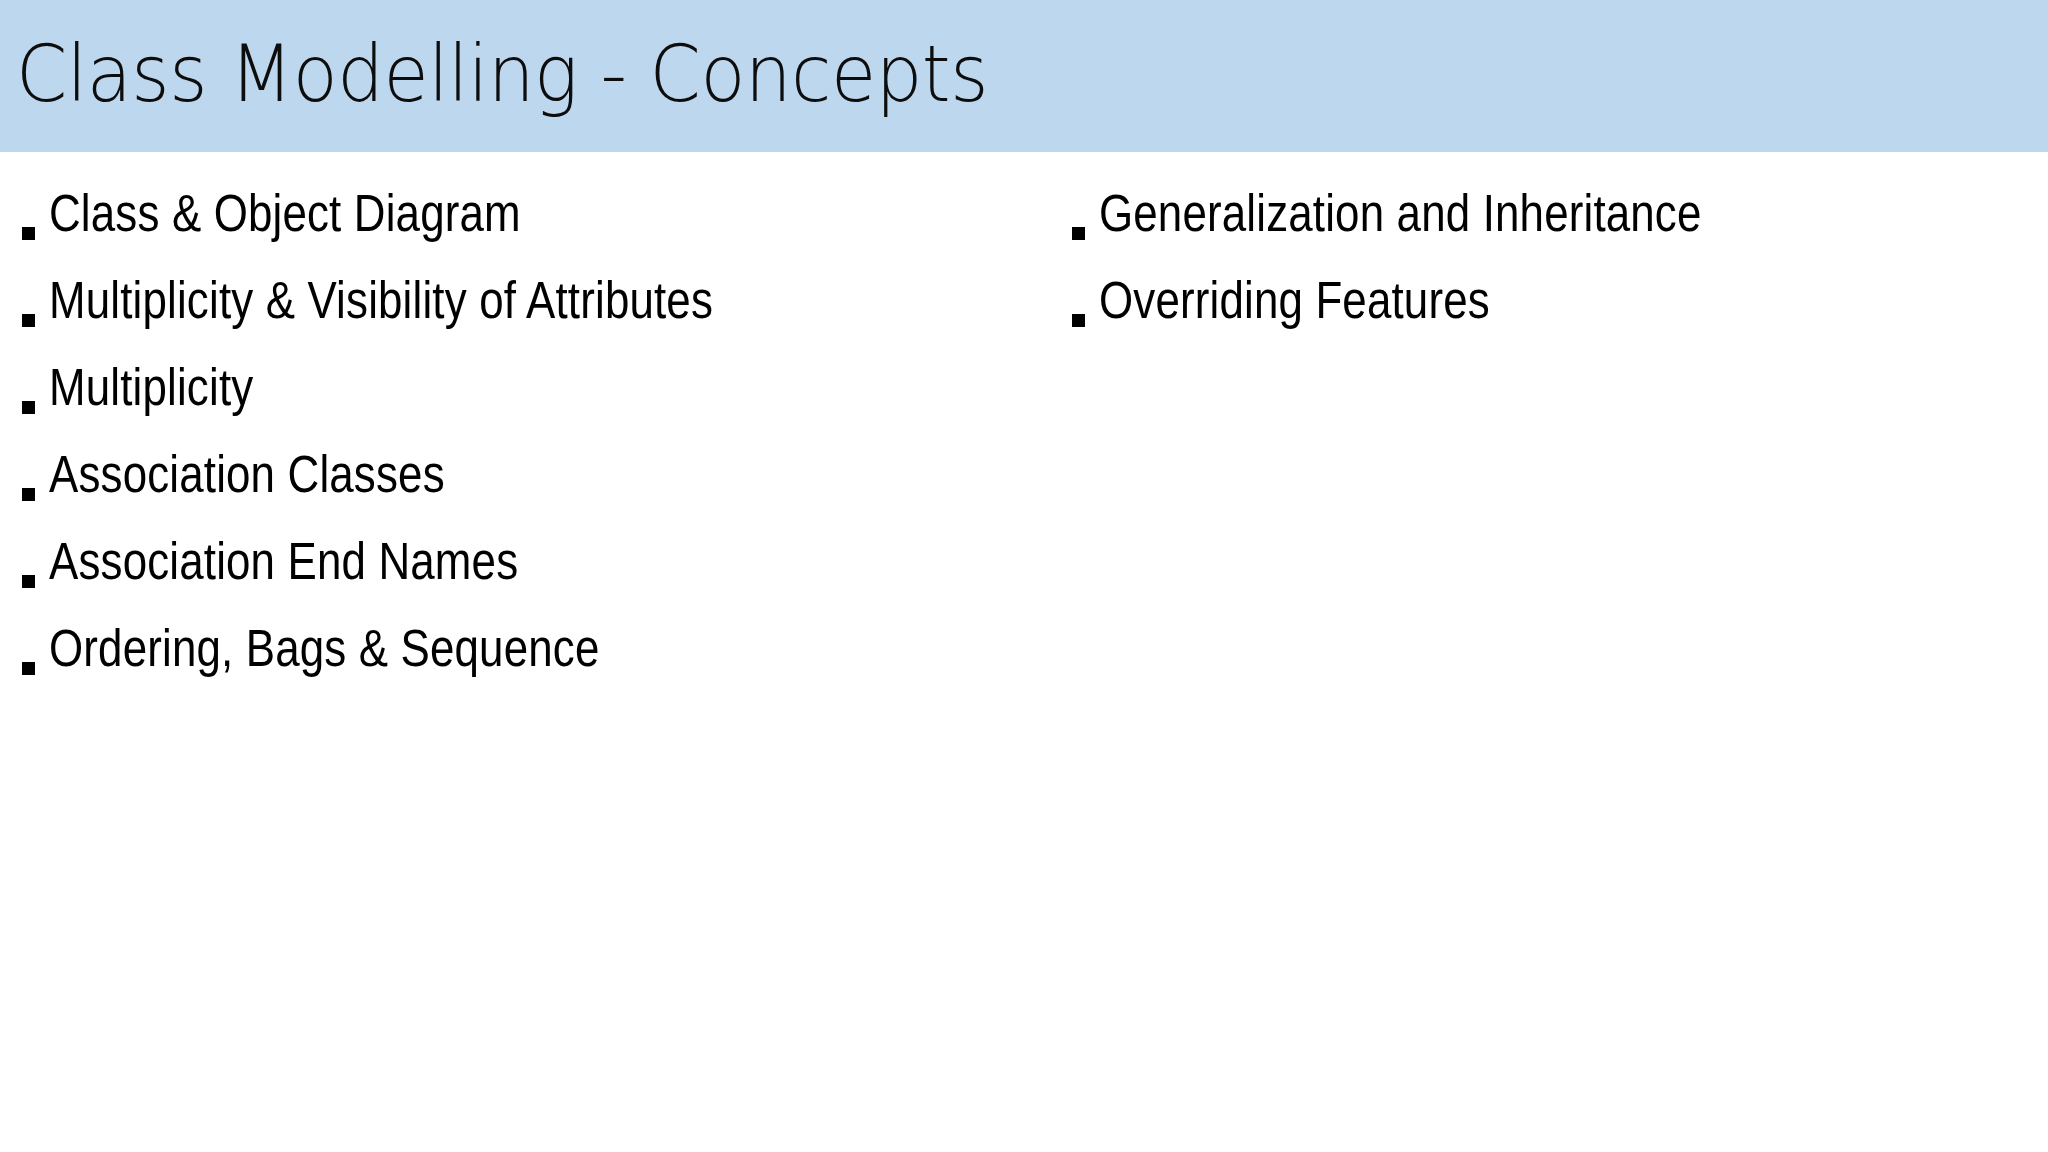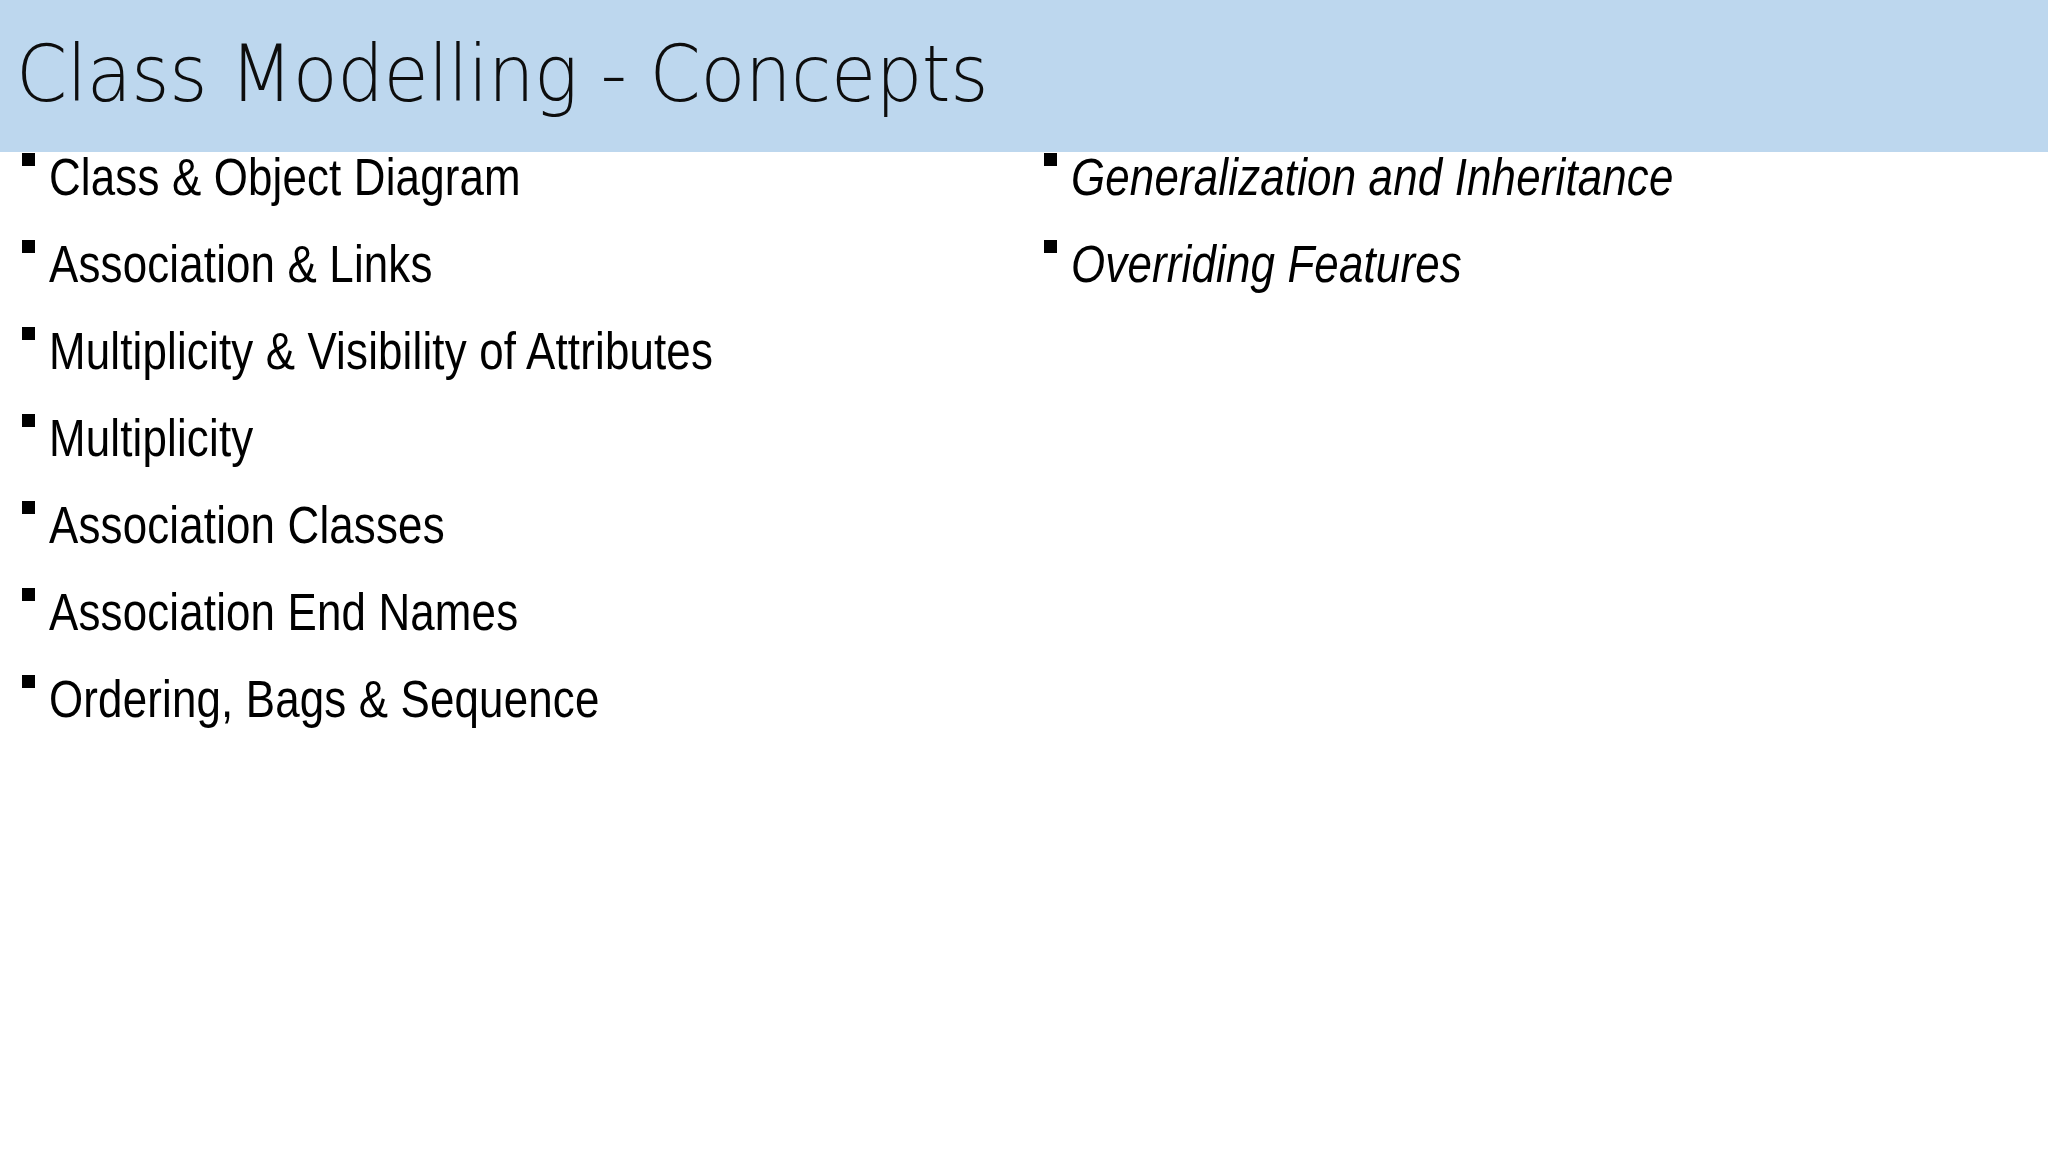--- a/index.html
+++ b/index.html
@@ -56,27 +56,27 @@
     top: 152px;
     width: 2048px;
     height: 1000px;
   }
 
   .column {
     position: absolute;
     top: 0;
   }
   .column-left  { left: 22px;   width: 1000px; }
-  .column-right { left: 1044px; width: 960px; font-style: italic;  }
+  .column-right { left: 1072px; width: 960px;  }
 
   .bullet-row {
     position: relative;
     height: 87px;
     display: flex;
-    align-items: flex-start;
+    align-items: flex-end;
     white-space: nowrap;
   }
 
   .bullet-marker {
     flex: 0 0 auto;
     width: 13px;
     height: 13px;
     background: #000000;
     margin-right: 14px;
     position: relative;
@@ -105,24 +105,20 @@
 
   <div class="body-area">
 
     <div class="column column-left">
 
       <div class="bullet-row">
         <span class="bullet-marker"></span>
         <span class="bullet-label">Class &amp; Object Diagram</span>
       </div>
 
-      <div class="bullet-row">
-        <span class="bullet-marker"></span>
-        <span class="bullet-label">Association &amp; Links</span>
-      </div>
 
       <div class="bullet-row">
         <span class="bullet-marker"></span>
         <span class="bullet-label">Multiplicity &amp; Visibility of Attributes</span>
       </div>
 
       <div class="bullet-row">
         <span class="bullet-marker"></span>
         <span class="bullet-label">Multiplicity</span>
       </div>

